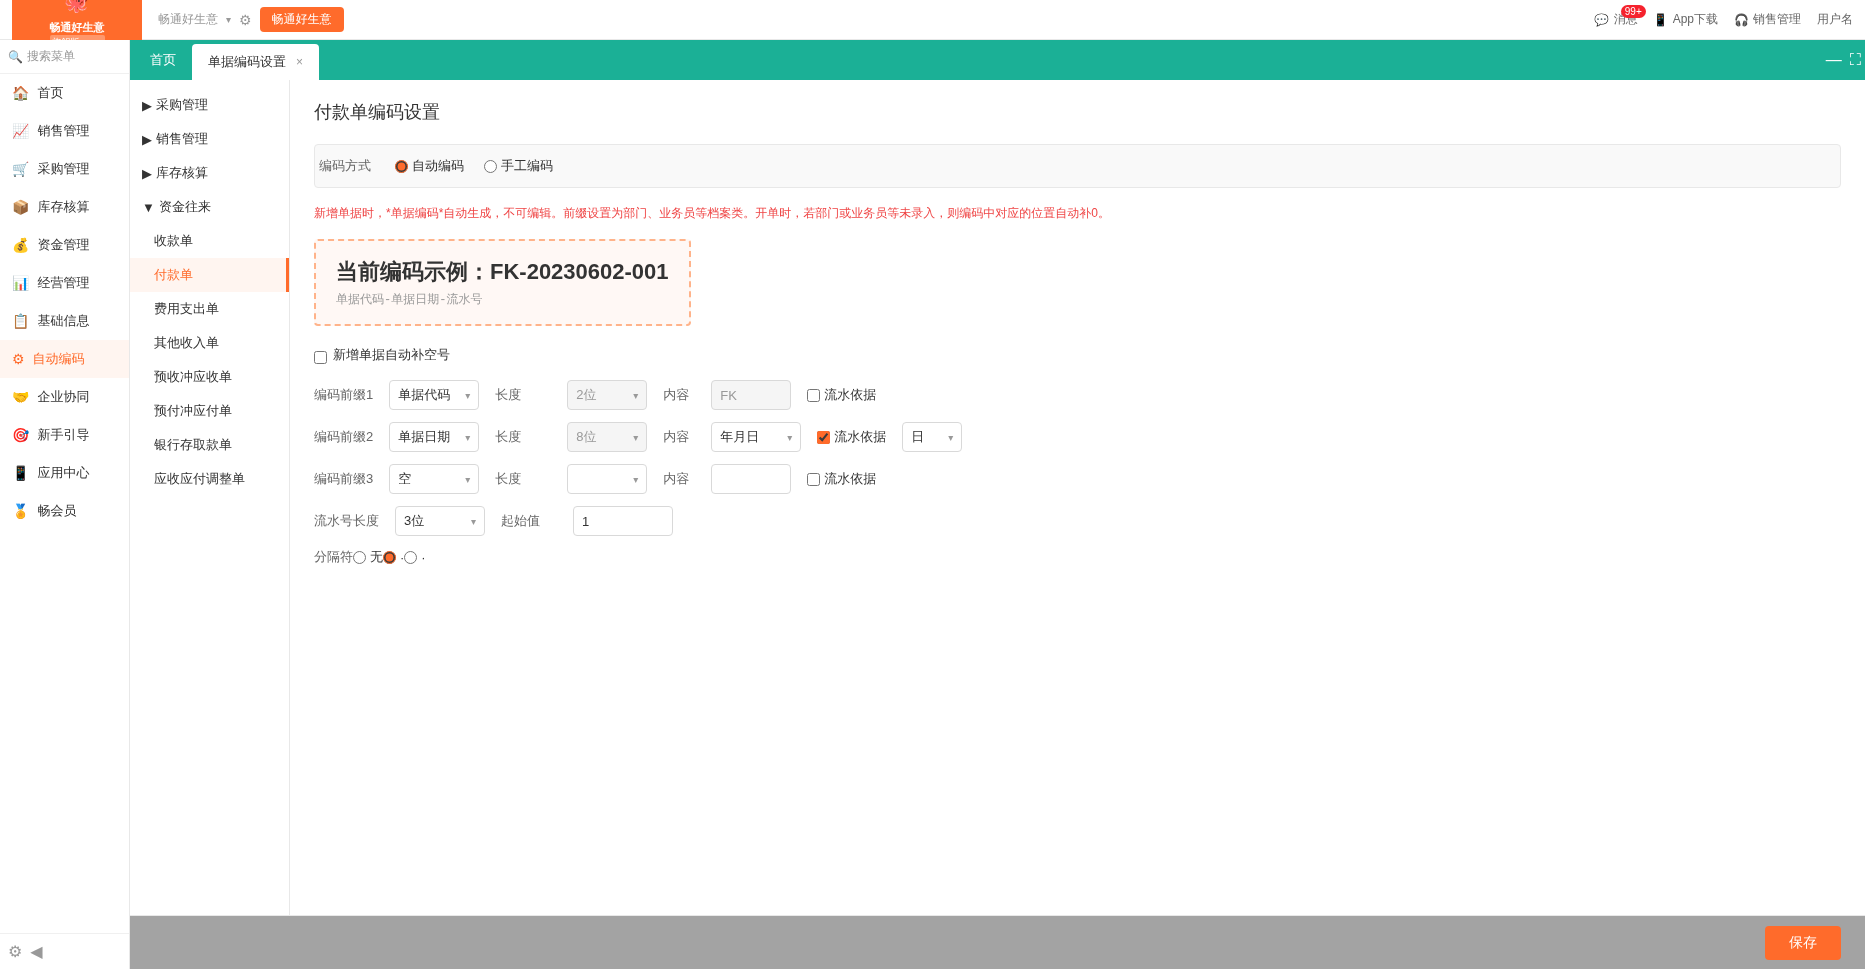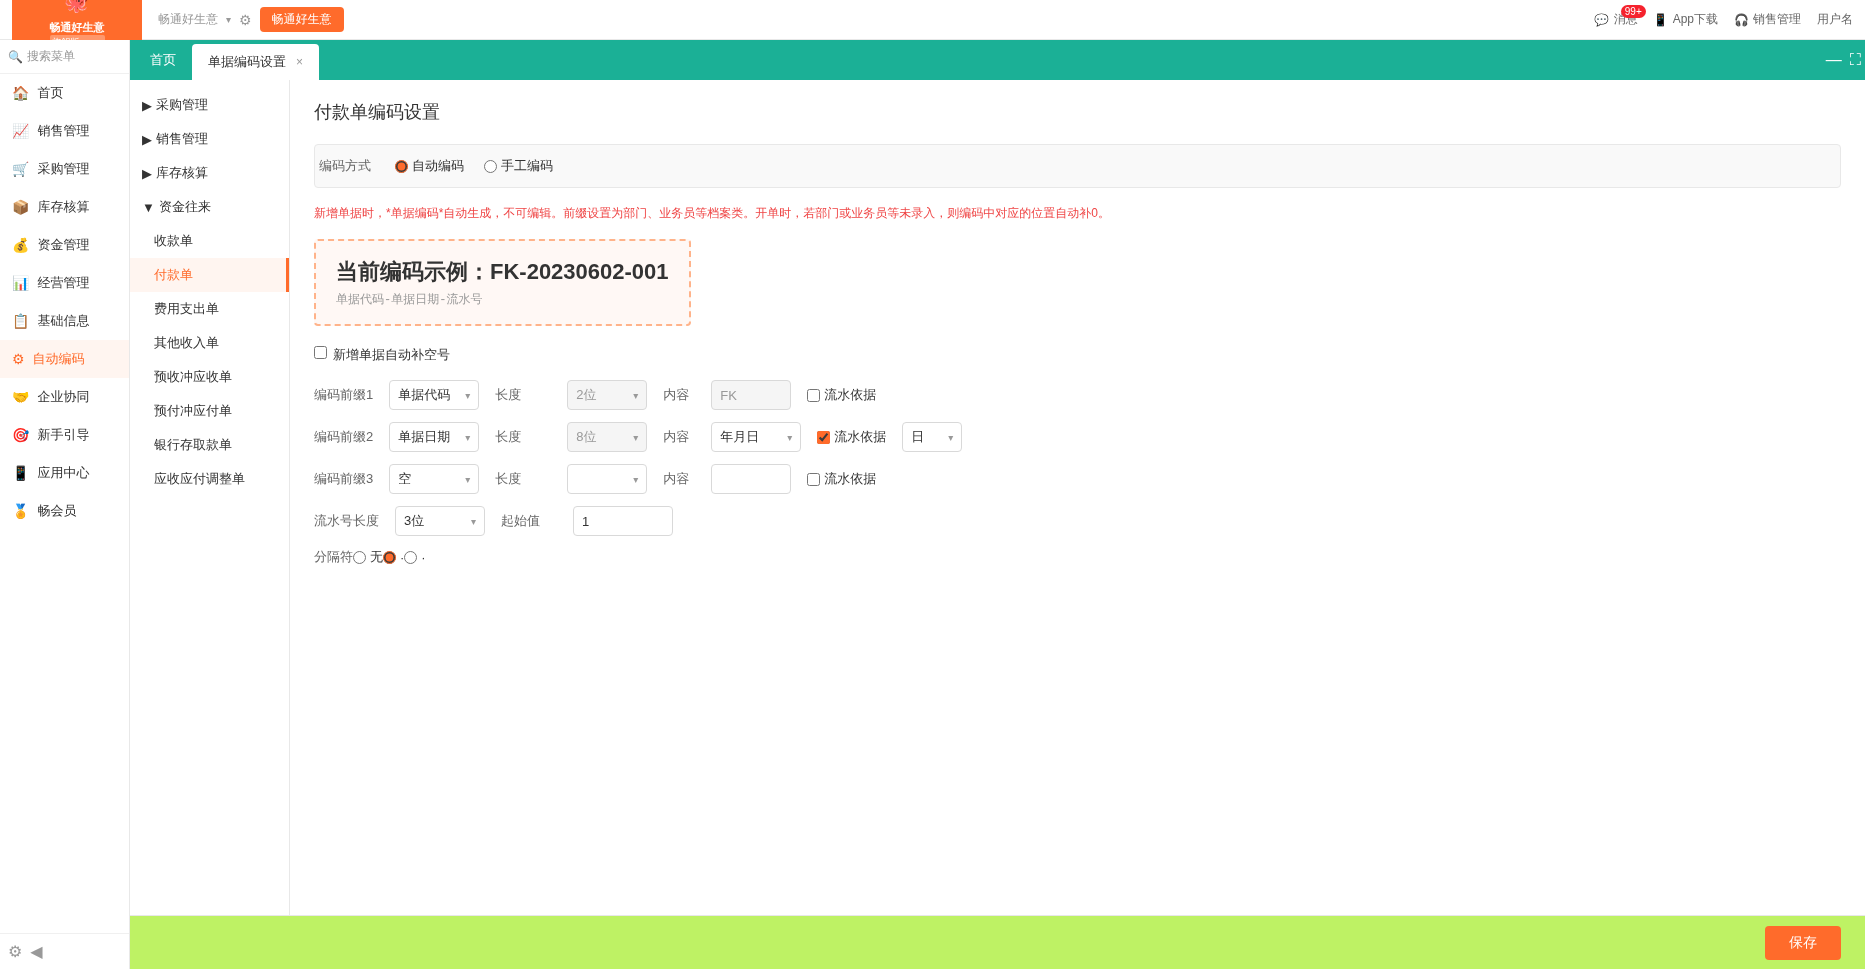--- a/index.html
+++ b/index.html
@@ -164,21 +164,21 @@
       background: #fff8f5;
       border-radius: 4px;
       padding: 16px 20px;
       display: inline-block;
       margin-bottom: 20px;
       min-width: 280px;
     }
     .preview-code { font-size: 22px; font-weight: bold; color: #333; }
     .preview-desc { font-size: 12px; color: #999; margin-top: 4px; font-family: Liberation Mono, monospace; }
 
-    .checkbox-row { display: flex; align-items: flex-start; gap: 6px; font-size: 13px; color: #333; margin-bottom: 16px; cursor: pointer; }
+    .checkbox-row { display: flex; align-items: flex-end; gap: 6px; font-size: 13px; color: #333; margin-bottom: 16px; cursor: pointer; }
     .checkbox-row input[type=checkbox] { accent-color: #ff6b2b; }
 
     
     .form-row {
       display: flex;
       align-items: center;
       gap: 16px;
       margin-bottom: 12px;
       flex-wrap: wrap;
     }
@@ -218,21 +218,21 @@
 
     
     .sep-row { display: flex; align-items: center; gap: 0; margin-bottom: 4px; }
     .sep-label { font-size: 13px; color: #666; }
     .sep-radio { display: flex; align-items: center; gap: 4px; font-size: 13px; color: #333; cursor: pointer; }
     .sep-radio input[type=radio] { accent-color: #ff6b2b; }
 
     
     .action-bar {
       height: 54px;
-      background: #bef264;
+      background: #a3a3a3;
       border-top: 1px solid #e8e8e8;
       display: flex;
       align-items: center;
       justify-content: flex-end;
       padding: 0 24px;
       flex-shrink: 0;
     }
     .save-btn {
       background: #ff6b2b;
       color: #fff;

